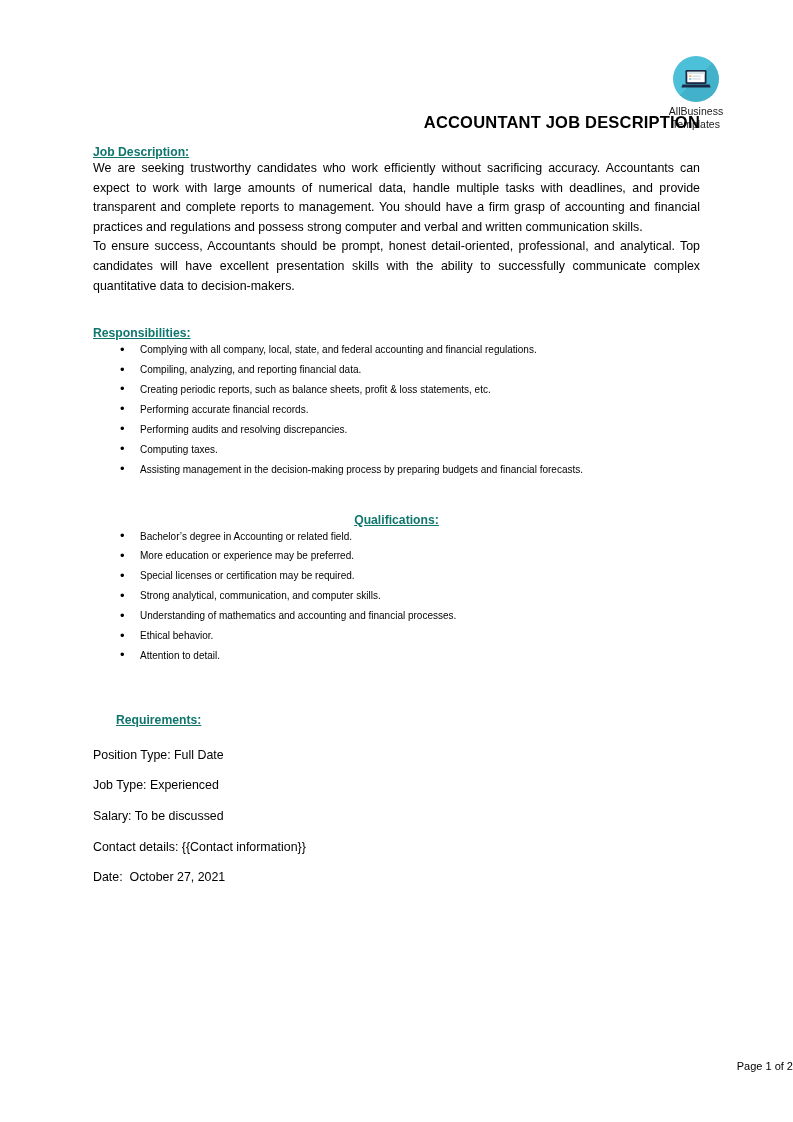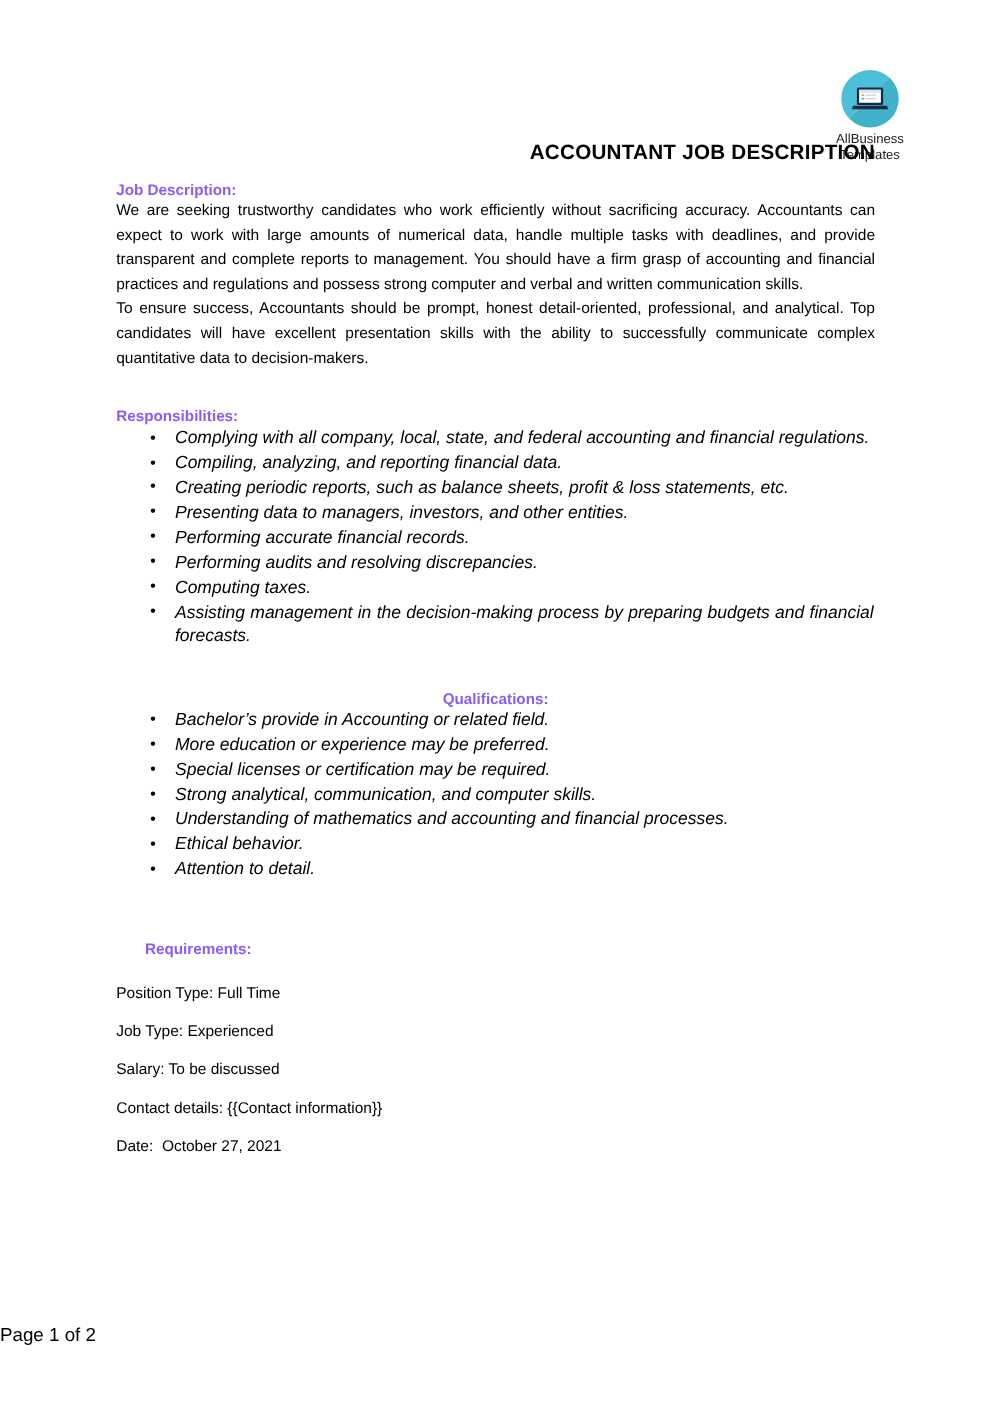--- a/index.html
+++ b/index.html
@@ -74,22 +74,23 @@
   .content {
     position: absolute;
     left: 93px;
     top: 140px;
     width: 607px;
   }
 
   .section-head {
     font-size: 12.2px;
     font-weight: bold;
-    color: #8b5cf6;
-    margin: 0;
+    color: #0f766e;
+    margin: 0;
+    text-decoration: underline;
   }
   .head-jobdesc   { margin-top: 5px; }
   .head-resp      { margin-top: 0; }
   .head-qual      { margin-top: 0; text-align: center; }
   .head-req       { margin-top: 0; padding-left: 23px; }
 
   p.para {
     font-size: 12.4px;
     line-height: 19.6px;
     text-align: justify;
@@ -99,26 +100,25 @@
   .para-1 { margin-top: 19px; }
   .para-2 { margin-top: 18px; }
 
   ul.bullets {
     list-style: none;
     margin: 0;
     padding: 0;
   }
   ul.bullets li {
     position: relative;
-    font-size: 14px;
+    font-size: 10px;
     line-height: 19.4px;
     padding-left: 47px;
     margin: 0 0 0.5px 0;
     color: #000;
-    font-style: italic;
   }
   ul.bullets li::before {
     content: "\2022";
     position: absolute;
     left: 27px;
     top: -0.5px;
     font-size: 13px;
   }
   ul.bullets li.justified {
     text-align: justify;
@@ -141,22 +141,22 @@
   }
   .req-line.first { margin-top: 19px; }
   .req-line.rest  { margin-top: 11px; }
 
   
   .footer {
     position: absolute;
     left: 0;
     top: 1060px;
     width: 793px;
-    text-align: left;
-    font-size: 15px;
+    text-align: right;
+    font-size: 11px;
     color: #000;
   }
 </style>
 </head>
 <body>
 
 <div class="page">
 
   <div class="logo-block">
     <div class="logo-badge">
@@ -188,46 +188,45 @@
     <p class="para para-2">To ensure success, Accountants should be prompt, honest detail-oriented, professional, and analytical. Top candidates will have excellent presentation skills with the ability to successfully communicate complex quantitative data to decision-makers.</p>
 
     <div class="spacer-resp"></div>
 
     <div class="section-head head-resp">Responsibilities:</div>
 
     <ul class="bullets resp-list">
       <li>Complying with all company, local, state, and federal accounting and financial regulations.</li>
       <li>Compiling, analyzing, and reporting financial data.</li>
       <li>Creating periodic reports, such as balance sheets, profit &amp; loss statements, etc.</li>
-      <li>Presenting data to managers, investors, and other entities.</li>
       <li>Performing accurate financial records.</li>
       <li>Performing audits and resolving discrepancies.</li>
       <li>Computing taxes.</li>
       <li class="justified">Assisting management in the decision-making process by preparing budgets and financial forecasts.</li>
     </ul>
 
     <div class="spacer-qual"></div>
 
     <div class="section-head head-qual">Qualifications:</div>
 
     <ul class="bullets qual-list">
-      <li>Bachelor’s provide in Accounting or related field.</li>
+      <li>Bachelor’s degree in Accounting or related field.</li>
       <li>More education or experience may be preferred.</li>
       <li>Special licenses or certification may be required.</li>
       <li>Strong analytical, communication, and computer skills.</li>
       <li>Understanding of mathematics and accounting and financial processes.</li>
       <li>Ethical behavior.</li>
       <li>Attention to detail.</li>
     </ul>
 
     <div class="spacer-req"></div>
 
     <div class="section-head head-req">Requirements:</div>
 
-    <p class="req-line first">Position Type: Full Time</p>
+    <p class="req-line first">Position Type: Full Date</p>
     <p class="req-line rest">Job Type: Experienced</p>
     <p class="req-line rest">Salary: To be discussed</p>
     <p class="req-line rest">Contact details: {{Contact information}}</p>
     <p class="req-line rest">Date:  October 27, 2021</p>
 
   </div>
 
   <div class="footer">Page 1 of 2</div>
 
 </div>

